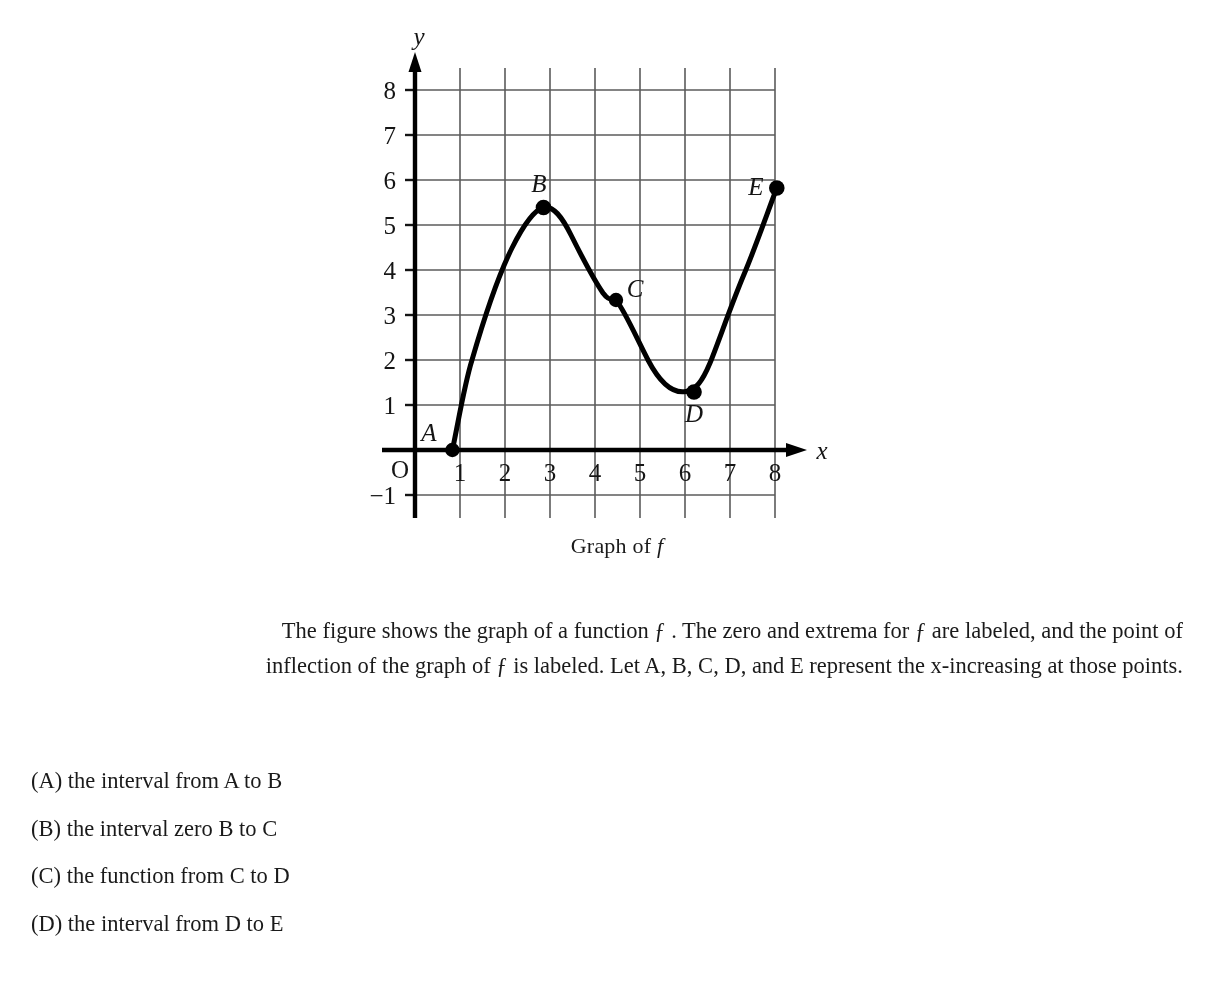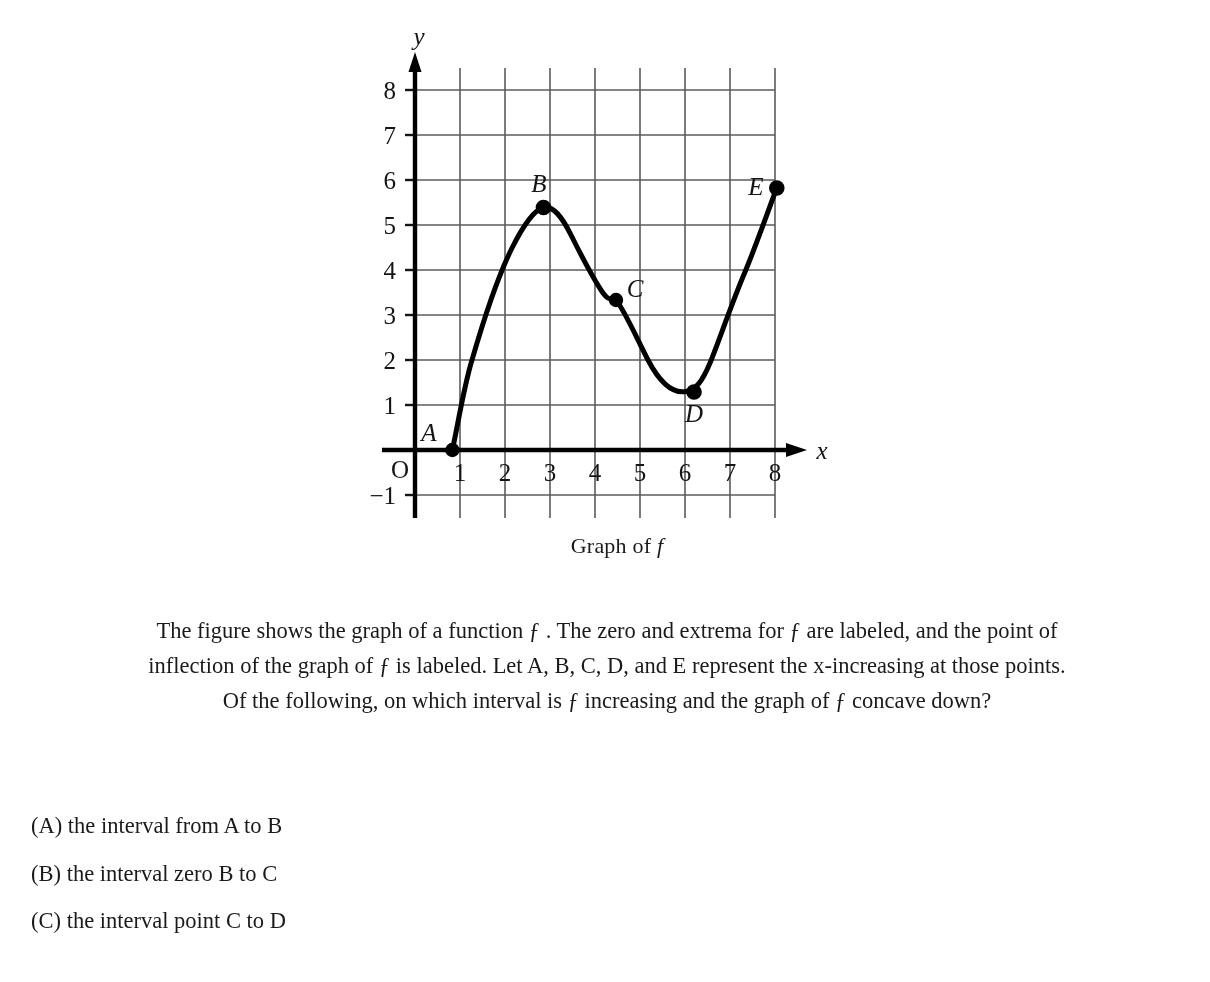--- a/index.html
+++ b/index.html
@@ -44,30 +44,29 @@
   }
 
   
   #question-stem {
     position: absolute;
     left: 31px;
     top: 613px;
     width: 1152px;
     font-size: 22.5px;
     line-height: 35px;
-    text-align: center;
+    text-align: right;
   }
   #choices {
     position: absolute;
     left: 31px;
     top: 763px;
     width: 800px;
     font-size: 22.5px;
     line-height: 35px;
-    margin-top: 45px;
   }
   .choice {
     margin: 0 0 12.5px 0;
     white-space: nowrap;
   }
 
   
   text {
     font-family: "Liberation Serif", "DejaVu Serif", serif;
     fill: #151515;
@@ -187,29 +186,32 @@
   </svg>
 
   <div id="figure-caption">
     <span>Graph of </span><span class="math-it">f</span>
   </div>
 </div>
 
 <div id="question-stem">
   <div>The figure shows the graph of a function ƒ . The zero and extrema for ƒ are labeled, and the point of</div>
   <div>inflection of the graph of ƒ is labeled. Let A, B, C, D, and E represent the x‑increasing at those points.</div>
-  <div>Of the following, on which interval is ƒ increasing and the graph of ƒ concave down?</div>
 </div>
 
 <div id="choices">
   <div class="choice">
     <span>(A)</span>
     <span>the interval from A to B</span>
   </div>
   <div class="choice">
     <span>(B)</span>
     <span>the interval zero B to C</span>
   </div>
   <div class="choice">
     <span>(C)</span>
-    <span>the interval point C to D</span>
+    <span>the function from C to D</span>
+  </div>
+  <div class="choice">
+    <span>(D)</span>
+    <span>the interval from D to E</span>
   </div>
 </div>
 
 </body></html>

